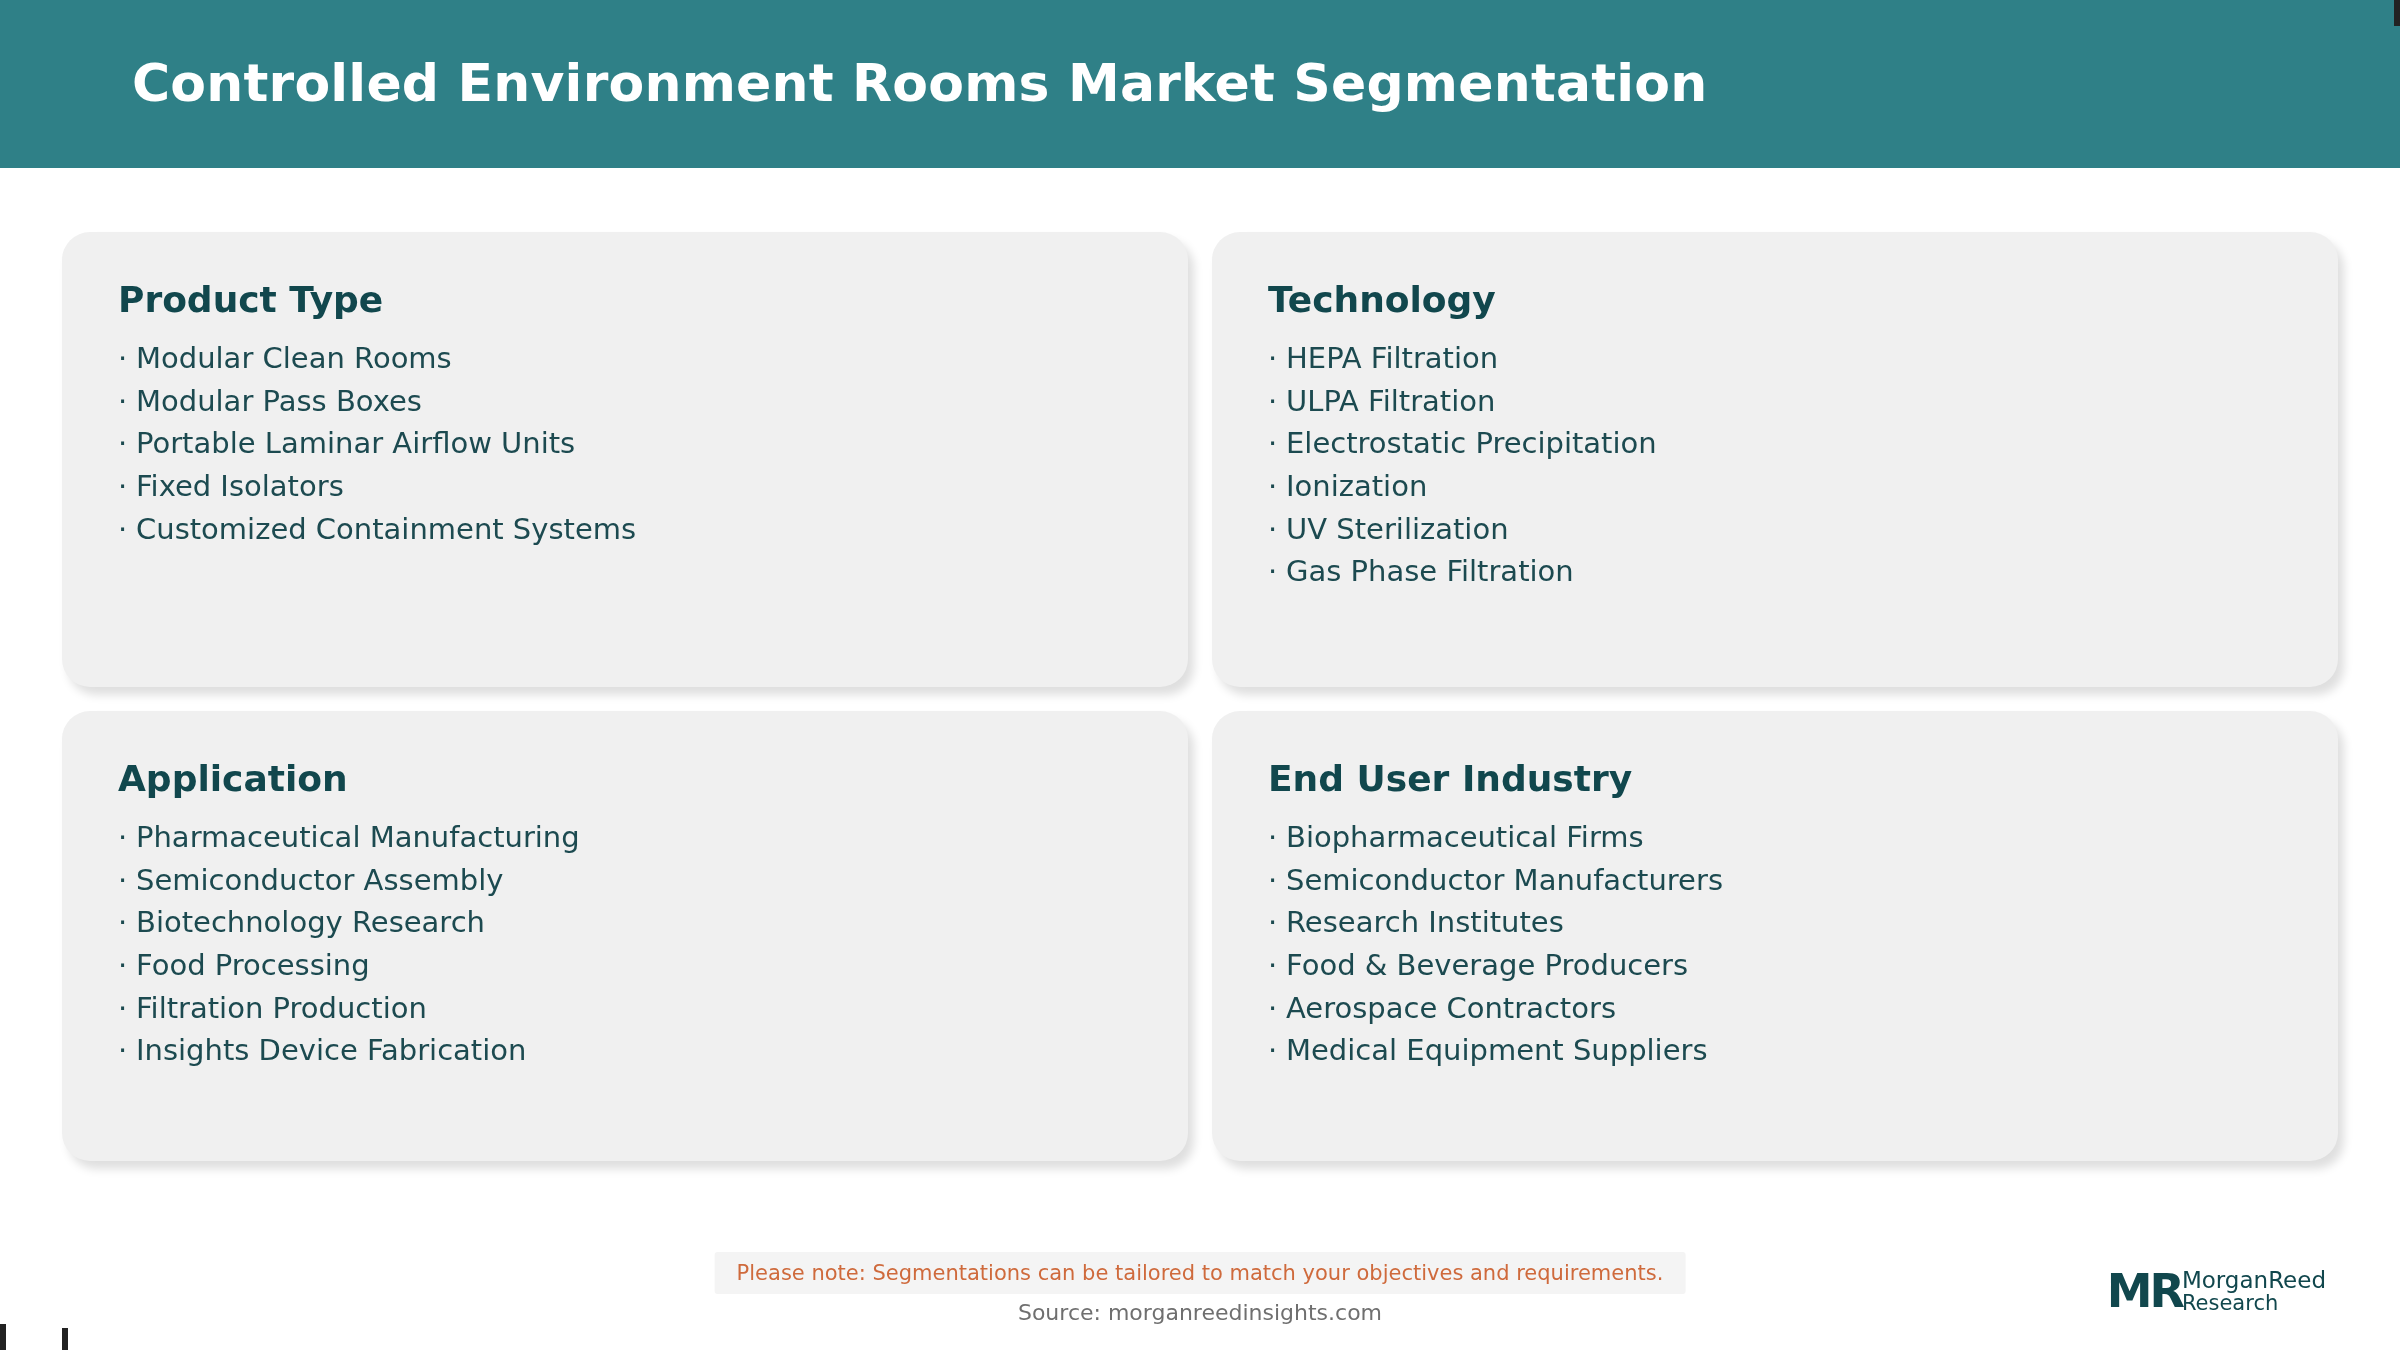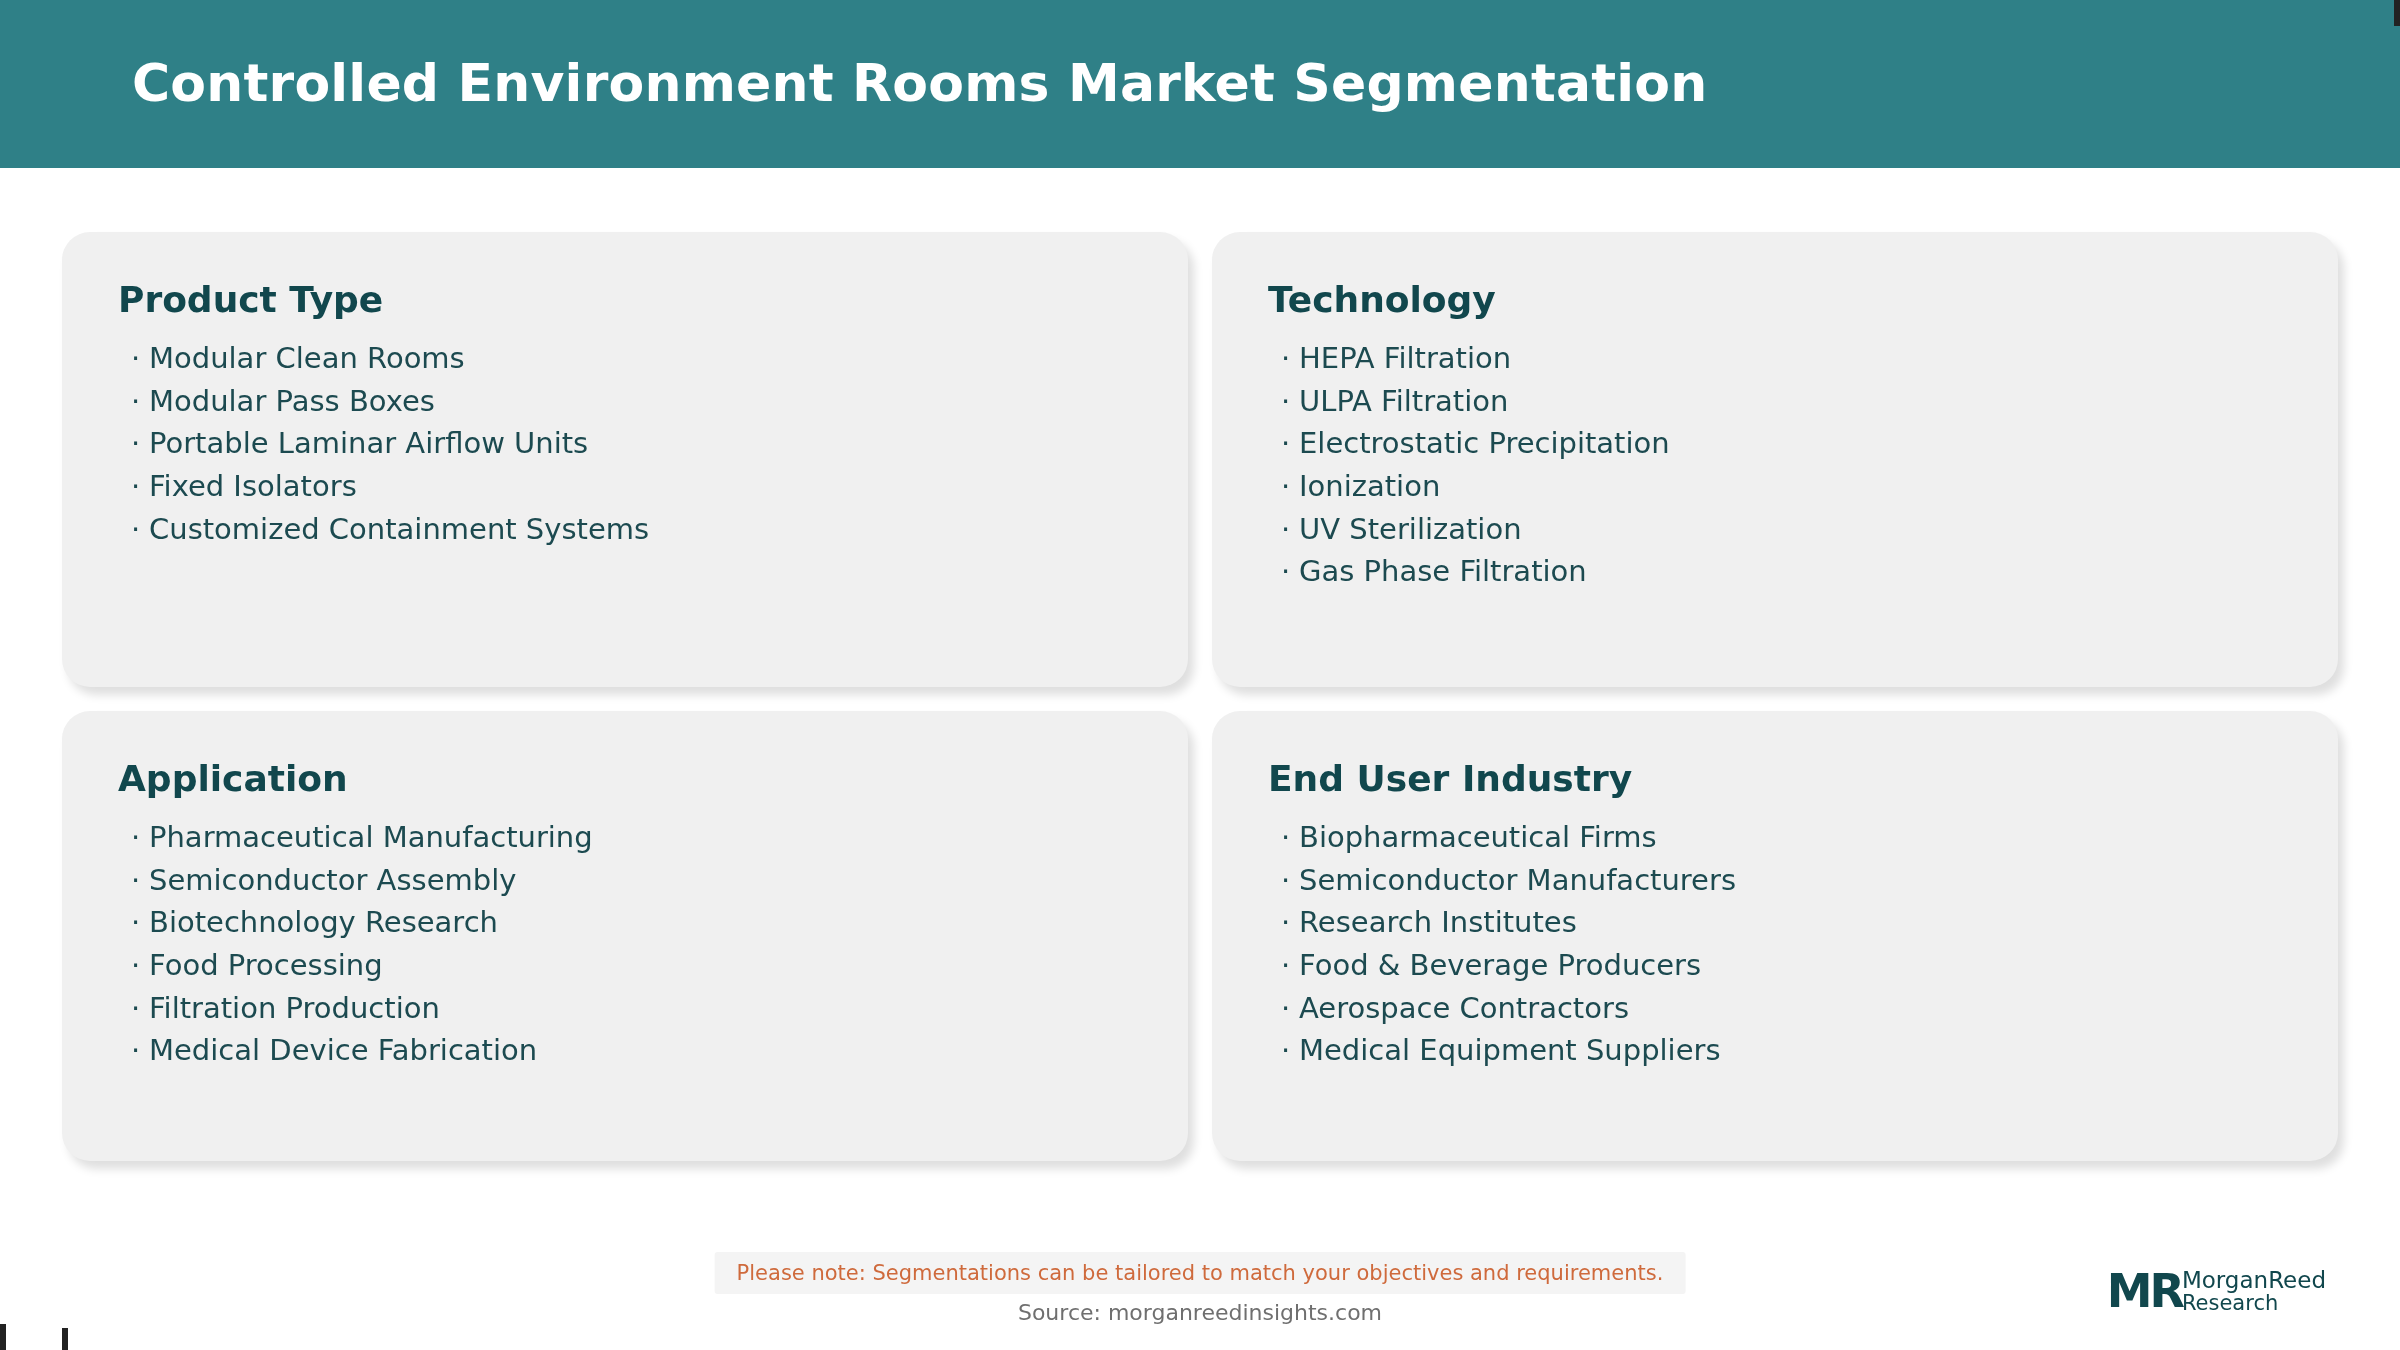--- a/index.html
+++ b/index.html
@@ -63,21 +63,21 @@
   .card-title {
     color: #11474d;
     font-size: 36px;
     font-weight: bold;
     margin: 0 0 16px 0;
     line-height: 1.2;
   }
 
   .card-list {
     list-style: none;
-    margin: 13px;
+    margin: 0;
     padding: 0;
   }
   .card-list li {
     color: #1c4a50;
     font-size: 29px;
     line-height: 1.47;
     white-space: nowrap;
   }
   .bullet {
     display: inline-block;
@@ -178,21 +178,21 @@
   </div>
 
   <div class="card row2">
     <h2 class="card-title">Application</h2>
     <ul class="card-list">
       <li><span class="bullet">·</span><span>Pharmaceutical Manufacturing</span></li>
       <li><span class="bullet">·</span><span>Semiconductor Assembly</span></li>
       <li><span class="bullet">·</span><span>Biotechnology Research</span></li>
       <li><span class="bullet">·</span><span>Food Processing</span></li>
       <li><span class="bullet">·</span><span>Filtration Production</span></li>
-      <li><span class="bullet">·</span><span>Medical Device Fabrication</span></li>
+      <li><span class="bullet">·</span><span>Insights Device Fabrication</span></li>
     </ul>
   </div>
 
   <div class="card row2">
     <h2 class="card-title">End User Industry</h2>
     <ul class="card-list">
       <li><span class="bullet">·</span><span>Biopharmaceutical Firms</span></li>
       <li><span class="bullet">·</span><span>Semiconductor Manufacturers</span></li>
       <li><span class="bullet">·</span><span>Research Institutes</span></li>
       <li><span class="bullet">·</span><span>Food &amp; Beverage Producers</span></li>

